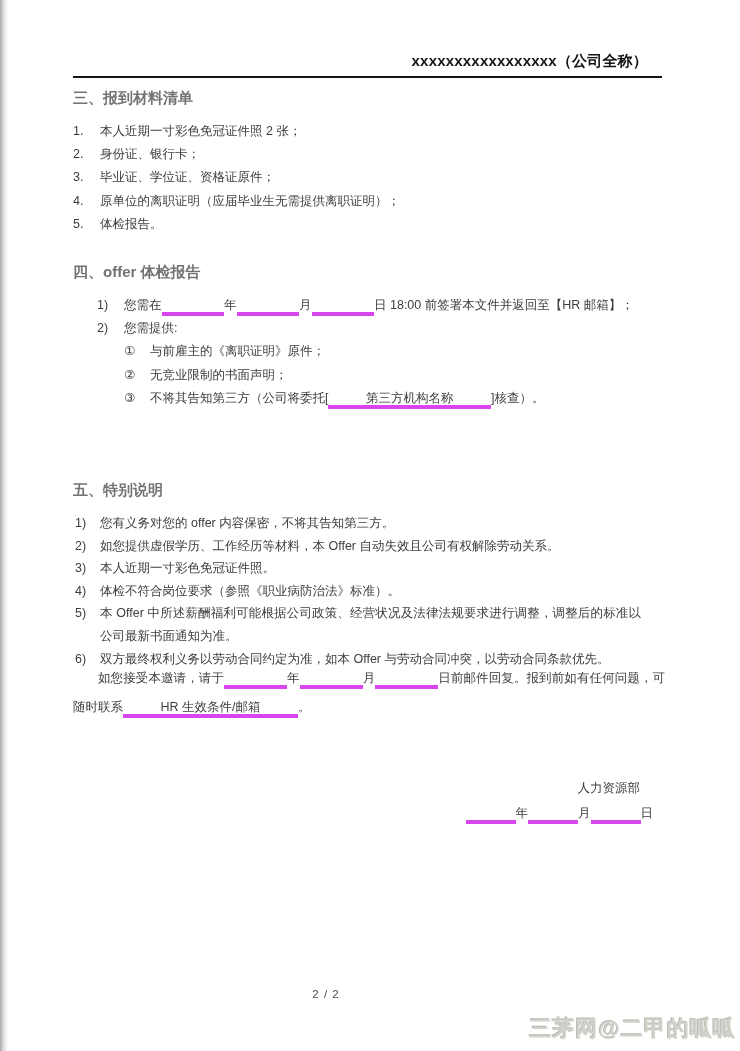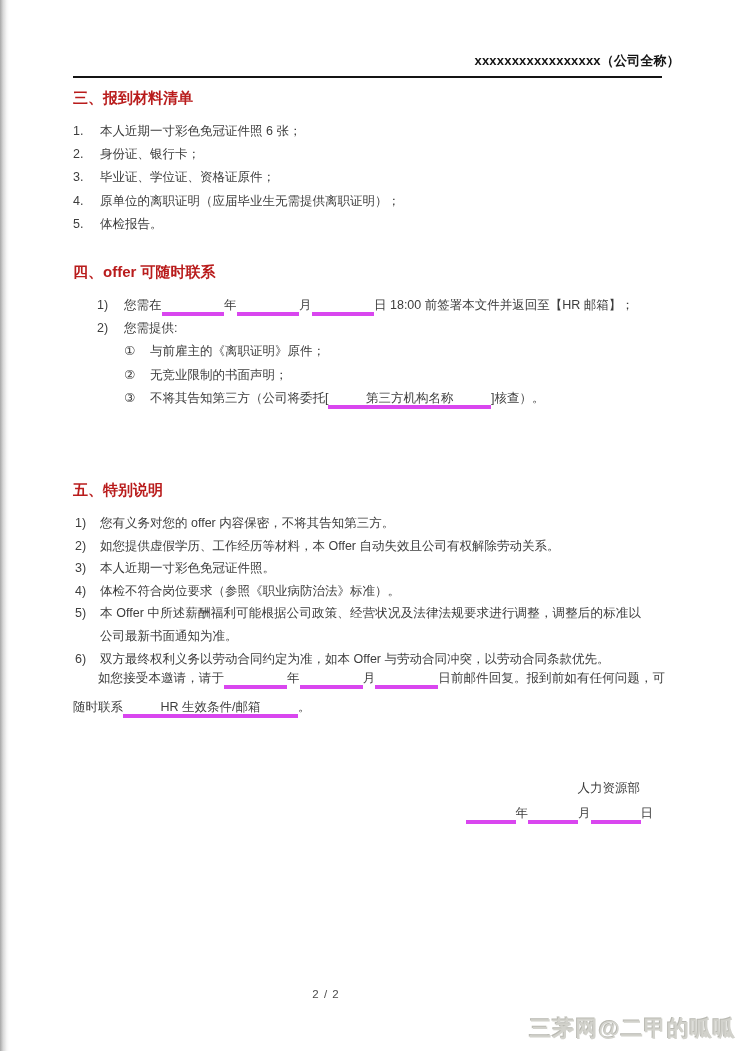--- a/index.html
+++ b/index.html
@@ -7,28 +7,28 @@
     width:740px;height:1051px;position:relative;overflow:hidden;
     background:#ffffff;
     font-family:"Liberation Sans","DejaVu Sans",sans-serif;
     font-size:12.5px;color:#3d3d3d;
   }
   .page-edge{
     position:absolute;left:0;top:0;bottom:0;width:9px;
     background:linear-gradient(to right,#a8a8a8 0,#d9d9d9 35%,#f7f7f7 75%,#ffffff 100%);
   }
   .company{
-    position:absolute;top:52px;right:60px;
-    font-size:13px;font-weight:bold;color:#141414;letter-spacing:.2px;
+    position:absolute;top:52px;right:92px;
+    font-size:15px;font-weight:bold;color:#141414;letter-spacing:.2px;
   }
   .rule{
     position:absolute;left:73px;top:76px;width:589px;height:2px;background:#141414;
   }
   .sec{position:absolute;left:73px;}
-  .sec h2{margin:0;font-size:15px;line-height:20px;font-weight:bold;color:#b91c1c;}
+  .sec h2{margin:0;font-size:15px;line-height:20px;font-weight:bold;color:#737373;}
   .sec .items{margin-top:12px;}
   .row{display:flex;line-height:23.2px;}
   .row .num{flex:none;}
   .row .txt{flex:1;min-width:0;}
 
   #sec-materials{top:88px;width:590px;}
   #sec-materials .row .num{width:27px;}
 
   #sec-offer{top:262px;width:630px;}
   #sec-offer .row{padding-left:24px;}
@@ -68,21 +68,21 @@
   <div class="page-edge"></div>
 
   <div class="company">xxxxxxxxxxxxxxxxx（公司全称）</div>
   <div class="rule"></div>
 
   <section class="sec" id="sec-materials">
     <h2>三、报到材料清单</h2>
     <div class="items">
       <div class="row">
         <span class="num">1.</span>
-        <span class="txt">本人近期一寸彩色免冠证件照 6 张；</span>
+        <span class="txt">本人近期一寸彩色免冠证件照 2 张；</span>
       </div>
       <div class="row">
         <span class="num">2.</span>
         <span class="txt">身份证、银行卡；</span>
       </div>
       <div class="row">
         <span class="num">3.</span>
         <span class="txt">毕业证、学位证、资格证原件；</span>
       </div>
       <div class="row">
@@ -90,21 +90,21 @@
         <span class="txt">原单位的离职证明（应届毕业生无需提供离职证明）；</span>
       </div>
       <div class="row">
         <span class="num">5.</span>
         <span class="txt">体检报告。</span>
       </div>
     </div>
   </section>
 
   <section class="sec" id="sec-offer">
-    <h2>四、offer 可随时联系</h2>
+    <h2>四、offer 体检报告</h2>
     <div class="items">
       <div class="row">
         <span class="num">1)</span>
         <span class="txt"><span>您需在</span><span class="blank">　　　　　</span><span>年</span><span class="blank">　　　　　</span><span>月</span><span class="blank">　　　　　</span><span>日 18:00 前签署本文件并返回至【HR 邮箱】；</span></span>
       </div>
       <div class="row">
         <span class="num">2)</span>
         <span class="txt"><span>您需提供:</span></span>
       </div>
       <div class="row sub">

